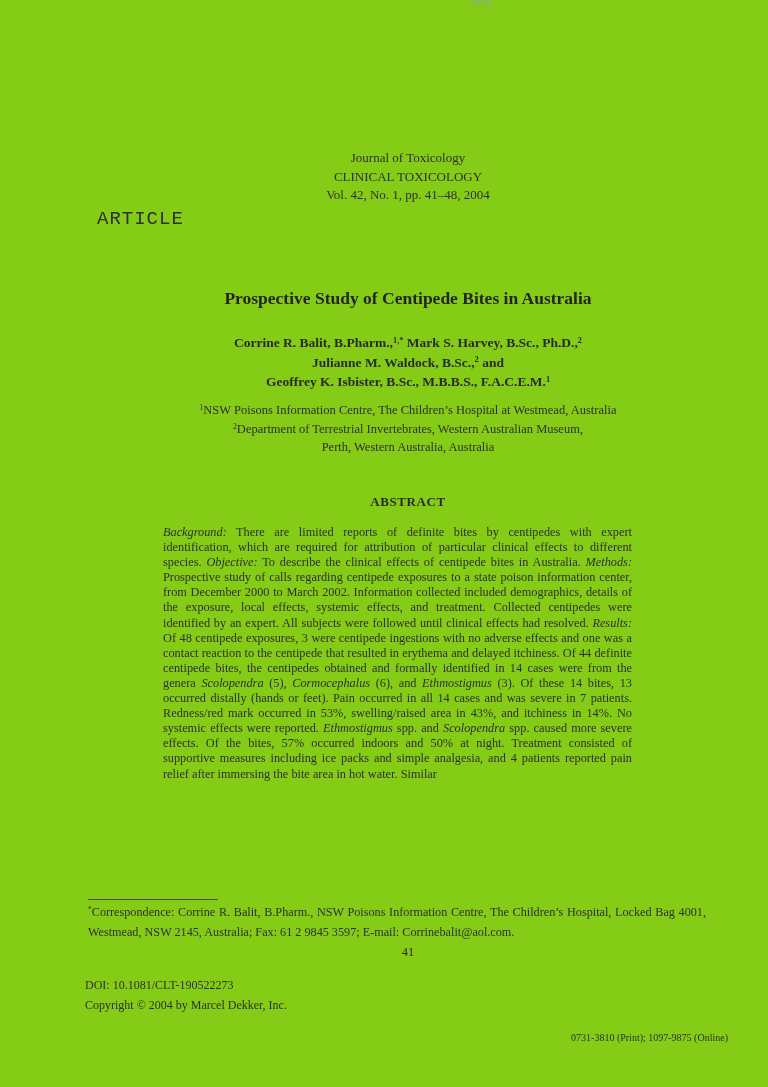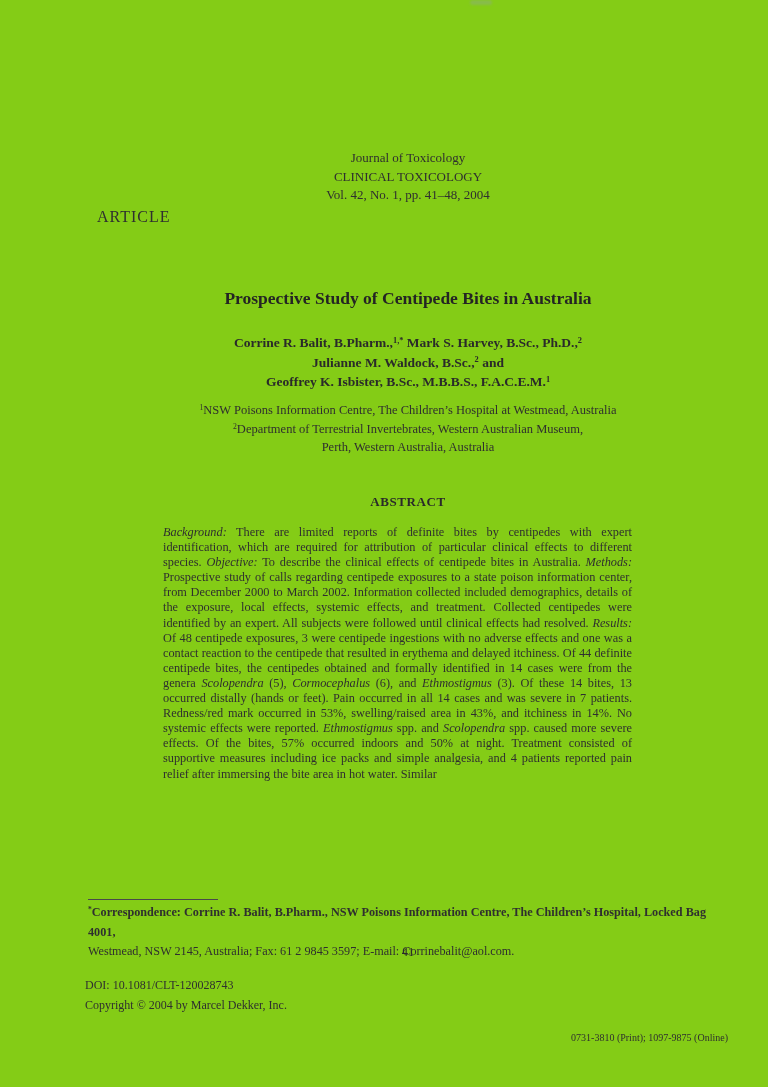--- a/index.html
+++ b/index.html
@@ -33,22 +33,23 @@
     width: 22px; height: 5px;
     background: #8fa0a8;
     opacity: 0.35;
     border-radius: 3px;
     filter: blur(1px);
   }
   .jhead { top: 149px; font-size: 13px; line-height: 18.5px; }
   .article-label {
     position: absolute;
     top: 208px; left: 97px;
-    font-size: 16px;
+    font-size: 19px;
     letter-spacing: 1px;
+    font-family: Liberation Mono, monospace;
   }
   .title {
     top: 288px;
     font-size: 17.5px;
     font-weight: bold;
     margin: 0;
     color: #242424;
   }
   .authors { top: 333px; font-size: 13.5px; font-weight: bold; line-height: 19.5px; color: #2a2a2a; }
   .affils { top: 401px; font-size: 12.5px; line-height: 18.5px; }
@@ -68,21 +69,21 @@
     width: 130px; height: 0;
     border-top: 1.2px solid #4a4a4a;
   }
   .footnote {
     position: absolute;
     top: 903px; left: 88px;
     width: 618px;
     font-size: 12.2px;
     line-height: 19.5px;
   }
-  .fn-line1 { text-align: justify; text-align-last: justify; font-weight: bold; }
+  .fn-line1 { text-align: justify; text-align-last: justify; }
   .pageno { top: 945px; font-size: 12.5px; color: #2a2a2a; }
   .footer-left {
     position: absolute;
     top: 976px; left: 85px;
     font-size: 12px; line-height: 19.5px;
   }
   .footer-right {
     position: absolute;
     top: 1028px; right: 40px;
     font-size: 10px; line-height: 19.5px;
@@ -125,21 +126,21 @@
   <div class="fn-rule"></div>
 
   <div class="footnote">
     <div class="fn-line1"><sup>*</sup>Correspondence: Corrine R. Balit, B.Pharm., NSW Poisons Information Centre, The Children’s Hospital, Locked Bag 4001,</div>
     <div>Westmead, NSW 2145, Australia; Fax: 61 2 9845 3597; E-mail: Corrinebalit@aol.com.</div>
   </div>
 
   <div class="centered pageno">41</div>
 
   <div class="footer-left">
-    <div>DOI: 10.1081/CLT-120028743</div>
+    <div>DOI: 10.1081/CLT-190522273</div>
     <div>Copyright © 2004 by Marcel Dekker, Inc.</div>
   </div>
 
   <div class="footer-right">
     <div>0731-3810 (Print); 1097-9875 (Online)</div>
   </div>
 
 </div>
 
 </body></html>

